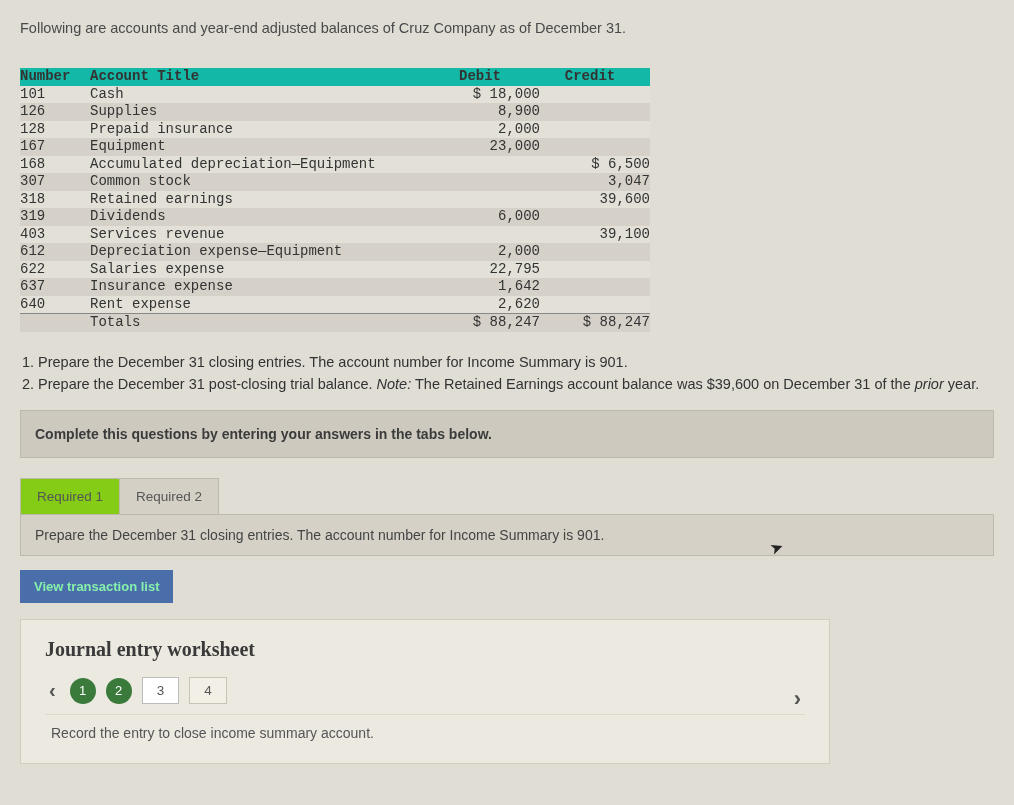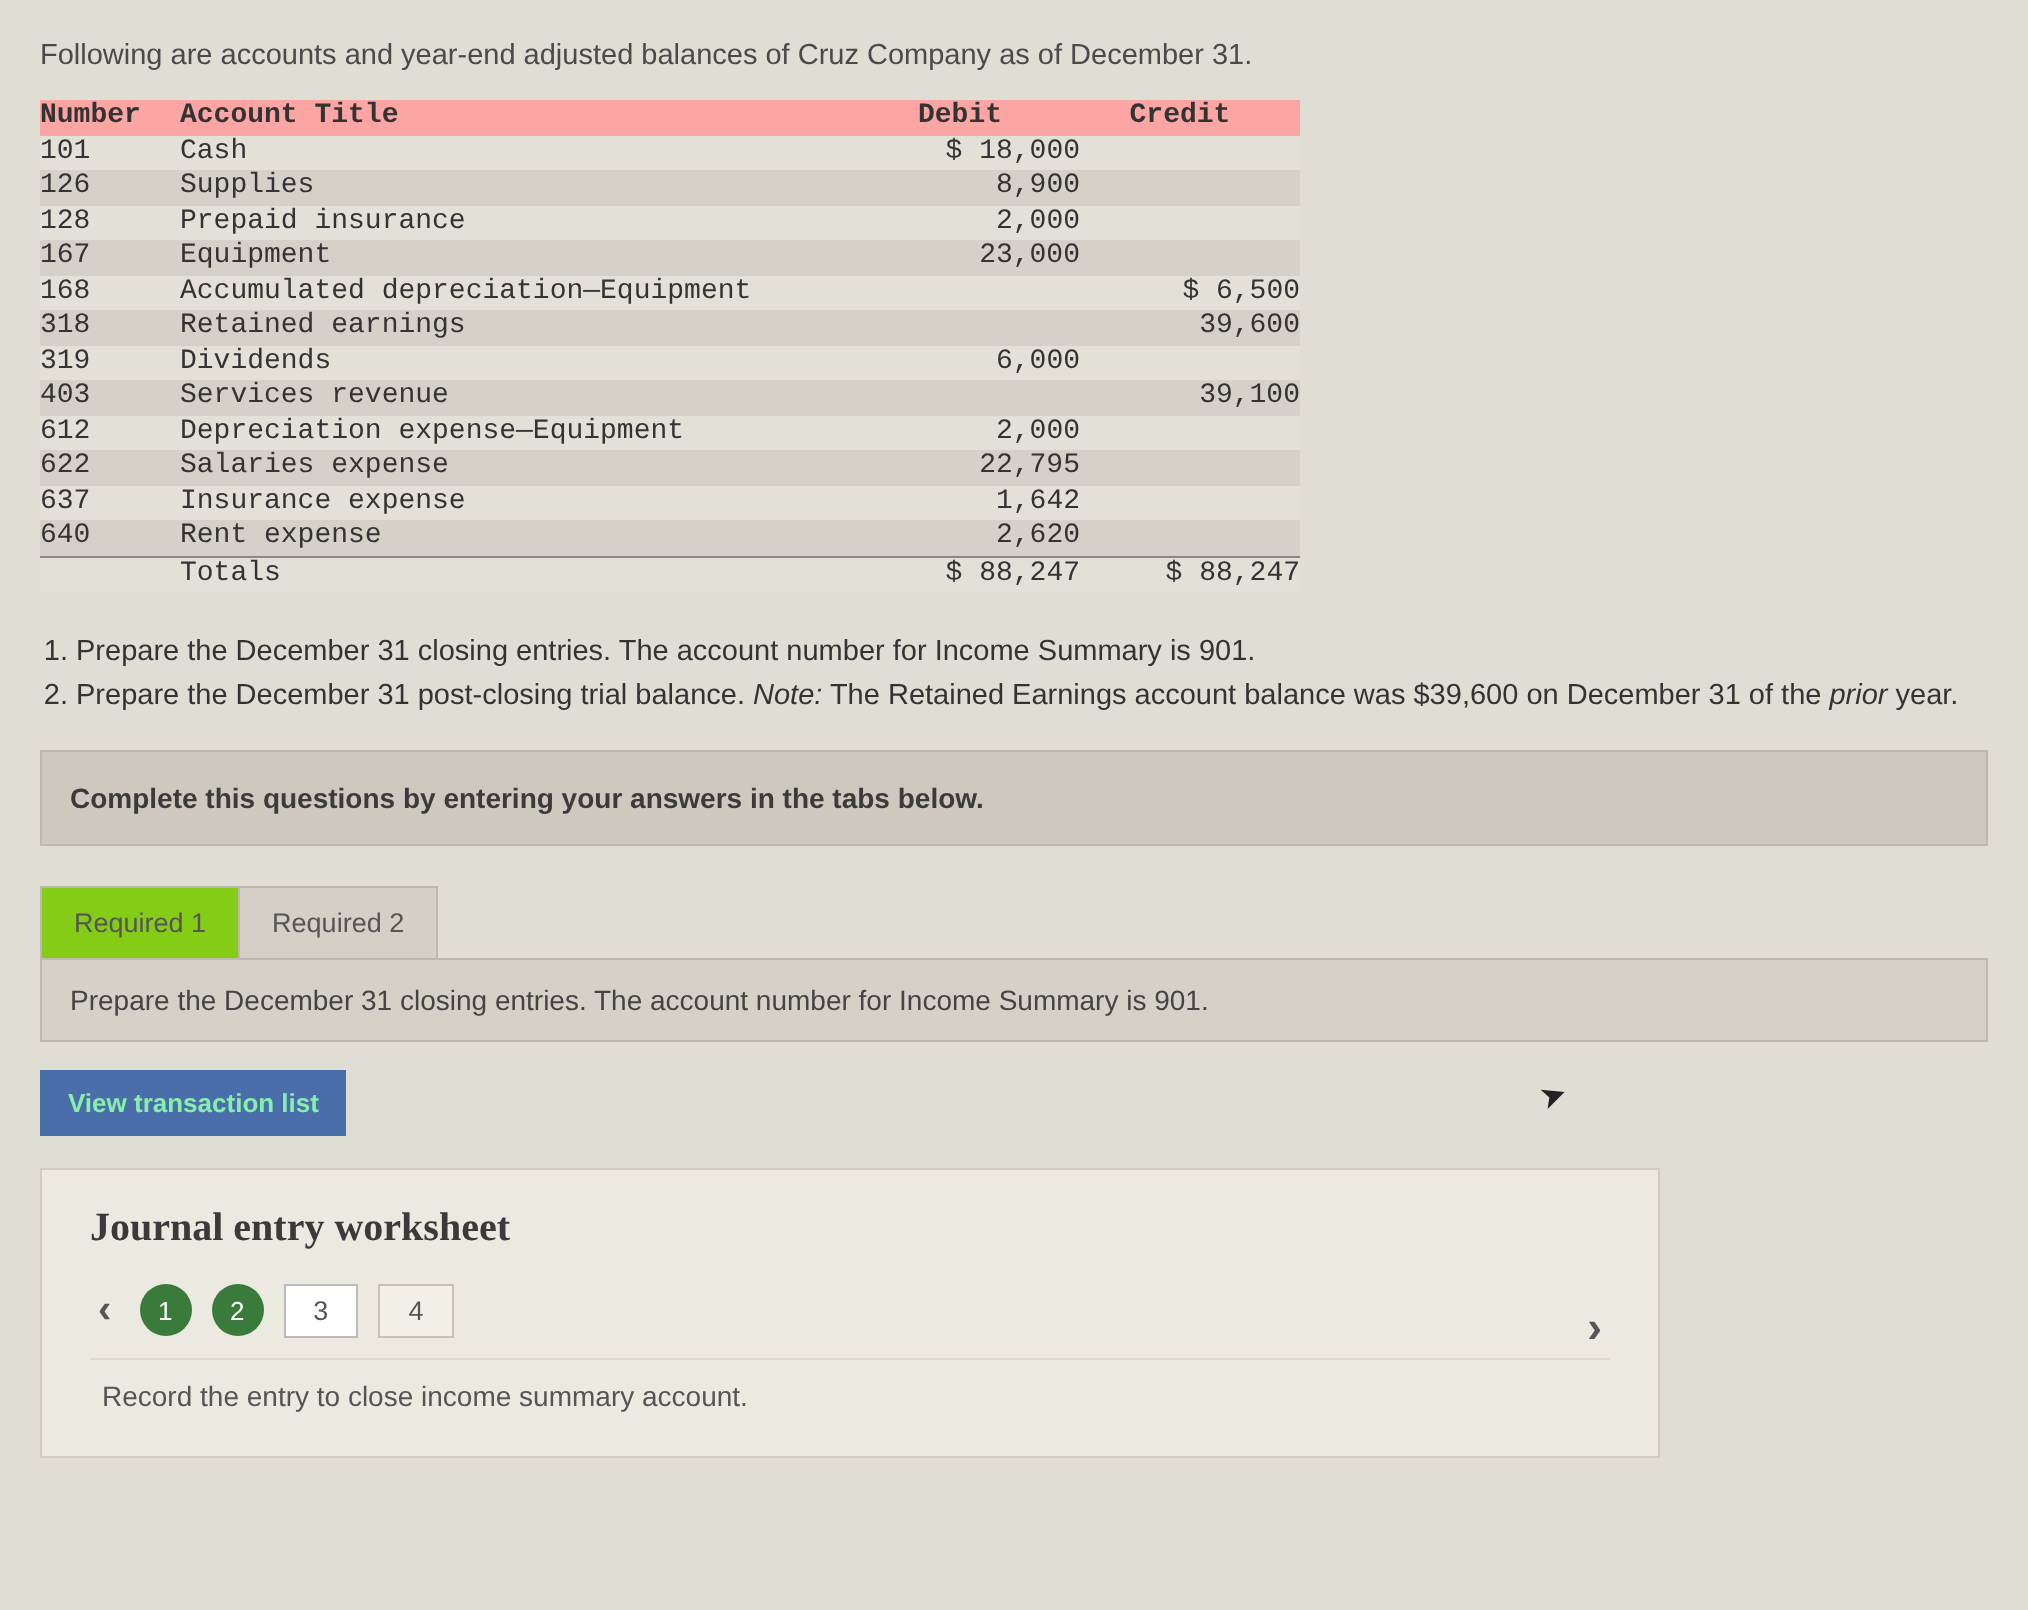--- a/index.html
+++ b/index.html
@@ -6,30 +6,30 @@
   body {
     font-family: Arial, Helvetica, sans-serif;
     background: #e0ddd5;
     width: 1014px;
     height: 805px;
     padding: 20px 20px 0 20px;
     color: #333;
     font-size: 14px;
     overflow: hidden;
   }
-  .intro { color: #4a4a4a; margin-bottom: 14px; font-size: 14.5px; }
+  .intro { color: #4a4a4a; margin-bottom: 32px; font-size: 14.5px; }
   .ledger {
     font-family: "Courier New", monospace;
     font-size: 14px;
     color: #333;
     border-collapse: collapse;
     margin-bottom: 20px;
   }
   .ledger th, .ledger td { padding: 0; line-height: 1.25; }
-  .ledger thead tr { background: #fca5a5; }
+  .ledger thead tr { background: #14b8a6; }
   .ledger tbody tr:nth-child(even) { background: #d5d1c8; }
   .ledger tbody tr:nth-child(odd)  { background: #e3e0d7; }
   .ledger .totals-row td { border-top: 1px solid #888; }
   .col-num   { width: 70px; padding-left: 10px; text-align: left; }
   .col-title { width: 340px; text-align: left; }
   .col-debit { width: 110px; text-align: right; padding-right: 10px; }
   .col-credit{ width: 110px; text-align: right; padding-right: 10px; }
   .ledger th { text-align: left; }
   .ledger th.col-debit, .ledger th.col-credit { text-align: center; padding-right: 10px; }
 
@@ -171,20 +171,26 @@
         <td class="col-num">167</td>
         <td class="col-title">Equipment</td>
         <td class="col-debit">23,000</td>
         <td class="col-credit"></td>
       </tr>
       <tr>
         <td class="col-num">168</td>
         <td class="col-title">Accumulated depreciation—Equipment</td>
         <td class="col-debit"></td>
         <td class="col-credit">$ 6,500</td>
+      </tr>
+      <tr>
+        <td class="col-num">307</td>
+        <td class="col-title">Common stock</td>
+        <td class="col-debit"></td>
+        <td class="col-credit">3,047</td>
       </tr>
       <tr>
         <td class="col-num">318</td>
         <td class="col-title">Retained earnings</td>
         <td class="col-debit"></td>
         <td class="col-credit">39,600</td>
       </tr>
       <tr>
         <td class="col-num">319</td>
         <td class="col-title">Dividends</td>

